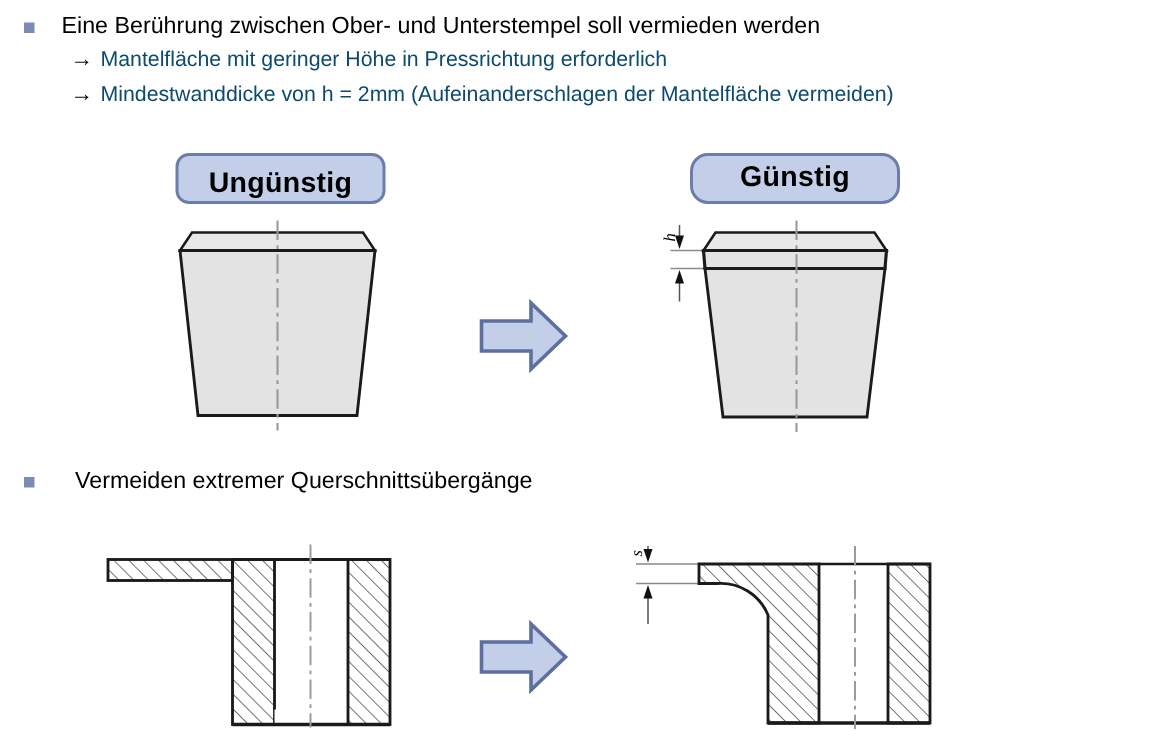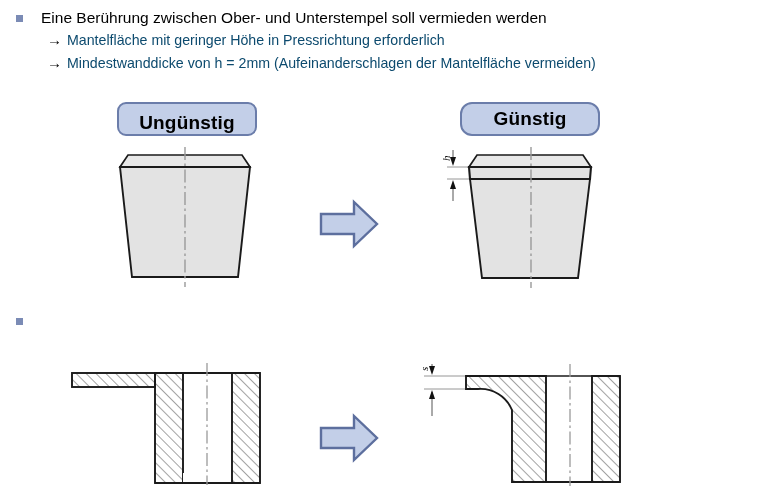--- a/index.html
+++ b/index.html
@@ -110,20 +110,21 @@
       <polygon points="24,22 146,22 145,34 25,34" fill="#e3e3e3" stroke="#1a1a1a" stroke-width="2.1"></polygon>
 
       <polygon points="25,34 145,34 133,133 37,133" fill="#e3e3e3" stroke="#1a1a1a" stroke-width="1.9"></polygon>
 
       <line x1="86" y1="2" x2="86" y2="143" stroke="#9a9a9a" stroke-width="1.4" stroke-dasharray="13,3.5,2.5,3.5"></line>
     </svg>
   </div>
 
   <div class="bullet-row" style="left:16px;top:311px;">
     <span class="bullet-sq"></span>
+    <span class="bullet-txt" style="margin-left:27px;">Vermeiden extremer Querschnittsübergänge</span>
   </div>
 
   <div class="draw" style="left:62px;top:360px;">
     <svg width="230" height="125" viewBox="0 0 230 125">
       <defs>
         <pattern id="hatchA" patternUnits="userSpaceOnUse" width="7" height="7" patternTransform="rotate(-45)">
           <line x1="0" y1="0" x2="0" y2="7" stroke="#333" stroke-width="0.9"></line>
         </pattern>
       </defs>
 

